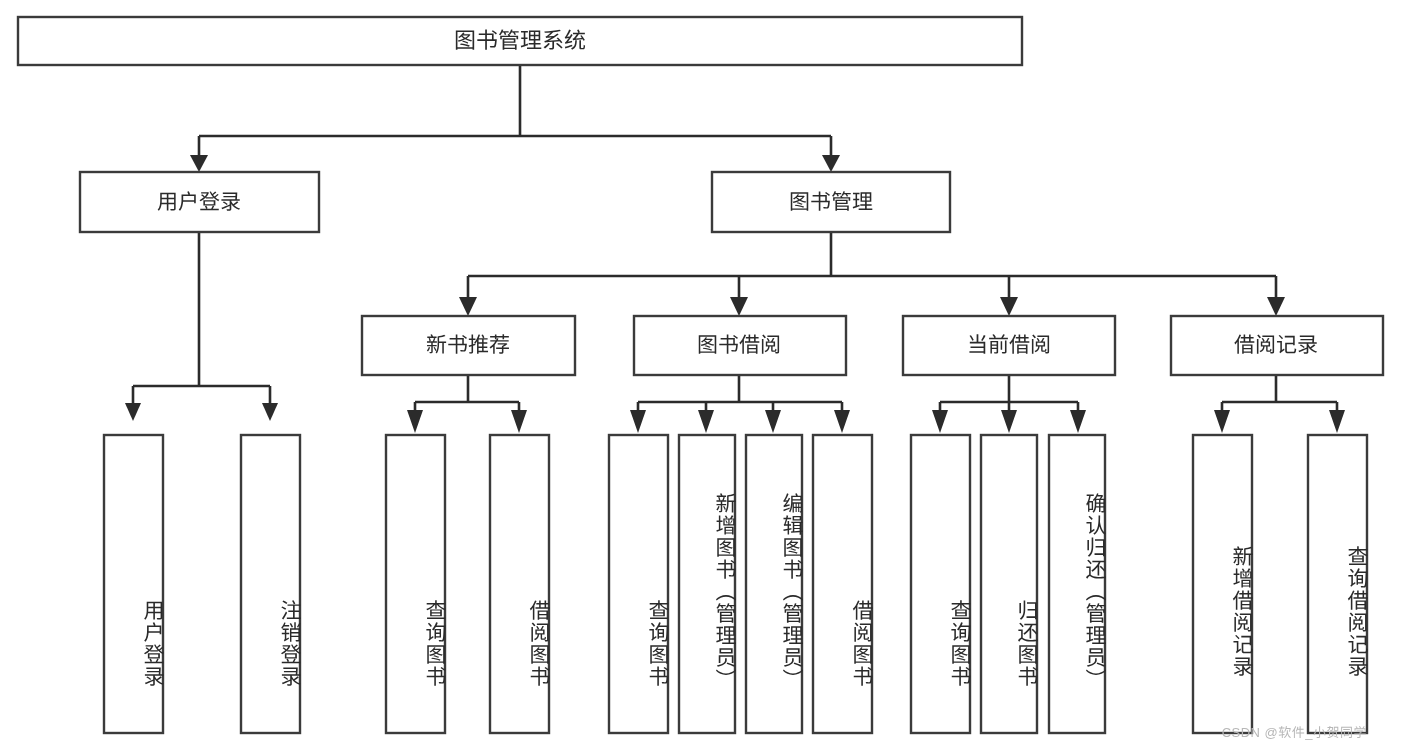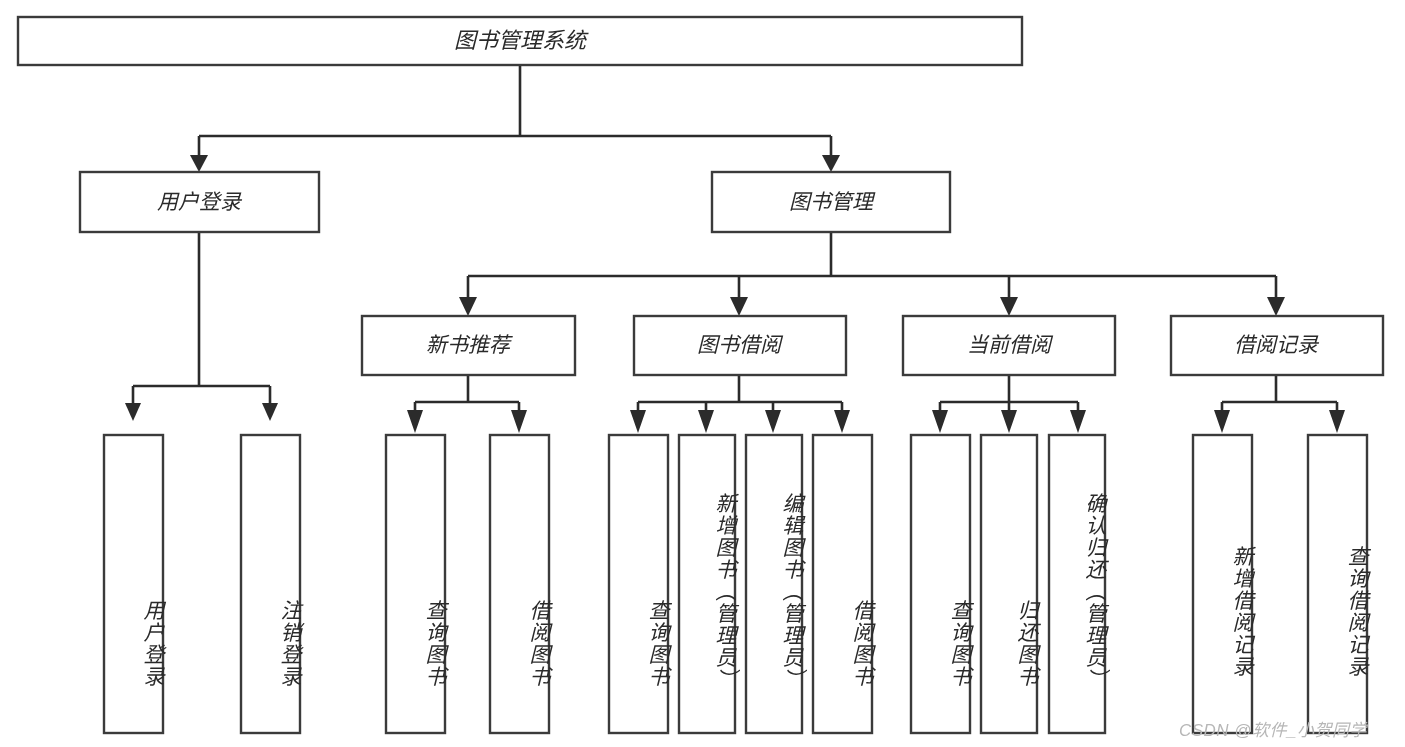--- a/index.html
+++ b/index.html
@@ -12,21 +12,20 @@
     width: 1405px;
     height: 747px;
     font-family: "Liberation Sans", "DejaVu Sans", sans-serif;
     overflow: hidden;
     position: relative;
   }
   #diagram-root {
     position: relative;
     width: 1377px;
     height: 747px;
-    font-style: italic;
   }
   svg#tree-svg {
     position: absolute;
     left: 0;
     top: 0;
     width: 1405px;
     height: 747px;
     display: block;
   }
   .node-box {
@@ -72,21 +71,21 @@
     letter-spacing: 1px;
     white-space: nowrap;
     pointer-events: none;
     user-select: none;
   }
   .watermark {
     position: absolute;
     right: 10px;
     bottom: 6px;
     font-family: "Liberation Sans", "DejaVu Sans", sans-serif;
-    font-size: 17px;
+    font-size: 13px;
     color: #b7b7b7;
     letter-spacing: 0.5px;
     user-select: none;
     white-space: nowrap;
   }
 </style>
 </head>
 <body>
 
 <div id="diagram-root">

